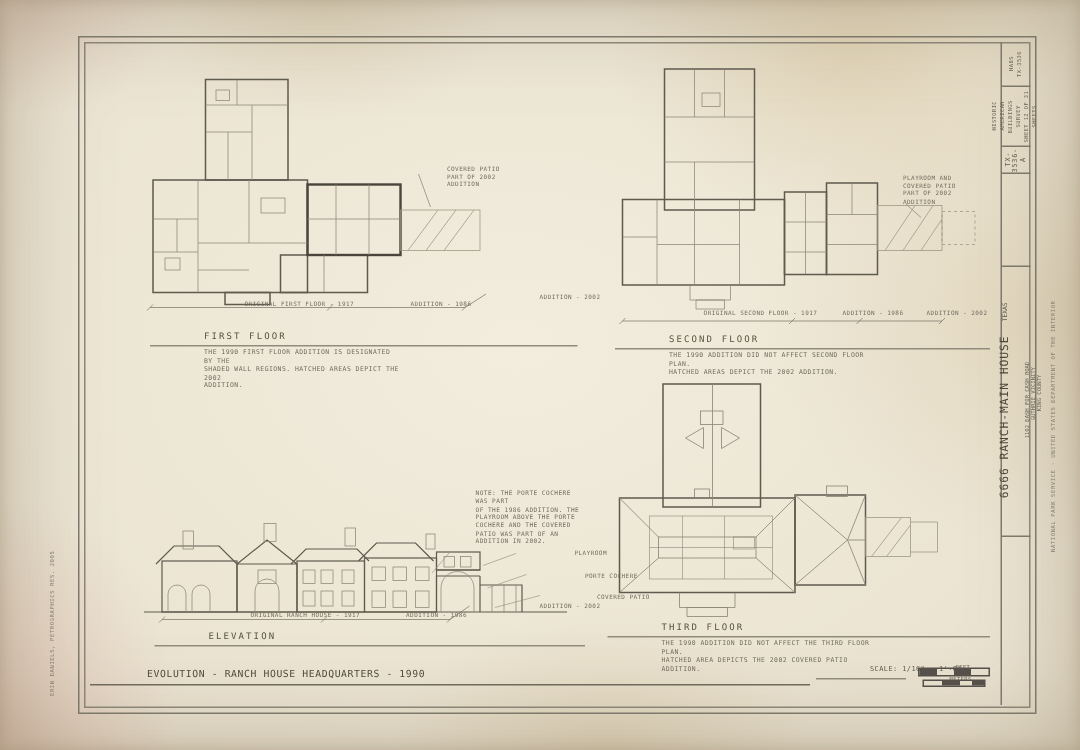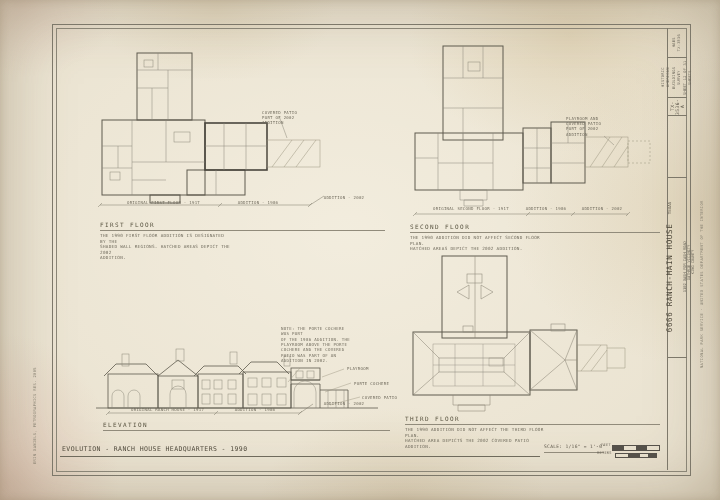--- a/index.html
+++ b/index.html
@@ -14,21 +14,21 @@
       radial-gradient(ellipse 170px 230px at 1% 97%, rgba(205,150,138,.32), transparent 66%),
       radial-gradient(ellipse 150px 110px at 3% 1%, rgba(198,160,148,.26), transparent 66%),
       radial-gradient(ellipse 200px 120px at 30% 2%, rgba(196,174,128,.20), transparent 60%),
       radial-gradient(ellipse 760px 560px at 48% 46%, rgba(255,252,242,.45), transparent 72%);
     box-shadow:inset 0 0 70px rgba(108,86,56,.38), inset 0 0 10px rgba(108,86,56,.22);
     color:#5f594c;
   }
   .abs{position:absolute;}
   .border-outer{left:52px;top:24px;width:637px;height:450px;border:1.4px solid #7d786a;}
   .border-inner{left:56px;top:28px;width:629px;height:442px;border:.8px solid #8a8576;}
-  .lbl{position:absolute;color:#6b665a;letter-spacing:.3px;}
+  .lbl{position:absolute;color:#6b665a;letter-spacing:.3px;margin-left:36px;}
   .heading{font-size:6px;letter-spacing:1.4px;color:#57523f;}
   .rule{position:absolute;height:1px;background:#918b7b;}
   .note{font-size:4.3px;line-height:1.3;white-space:pre-line;color:#716c5e;}
   .dim{font-size:4px;text-align:center;color:#716c5e;white-space:nowrap;}
   .tiny{font-size:4px;color:#716c5e;}
   .main-title{font-size:6.5px;letter-spacing:.4px;color:#504a3c;white-space:nowrap;}
   .scale-txt{font-size:4.6px;color:#5f594c;white-space:nowrap;}
   .barlabel{font-size:3.6px;color:#6b665a;}
   svg{position:absolute;overflow:visible;}
   

